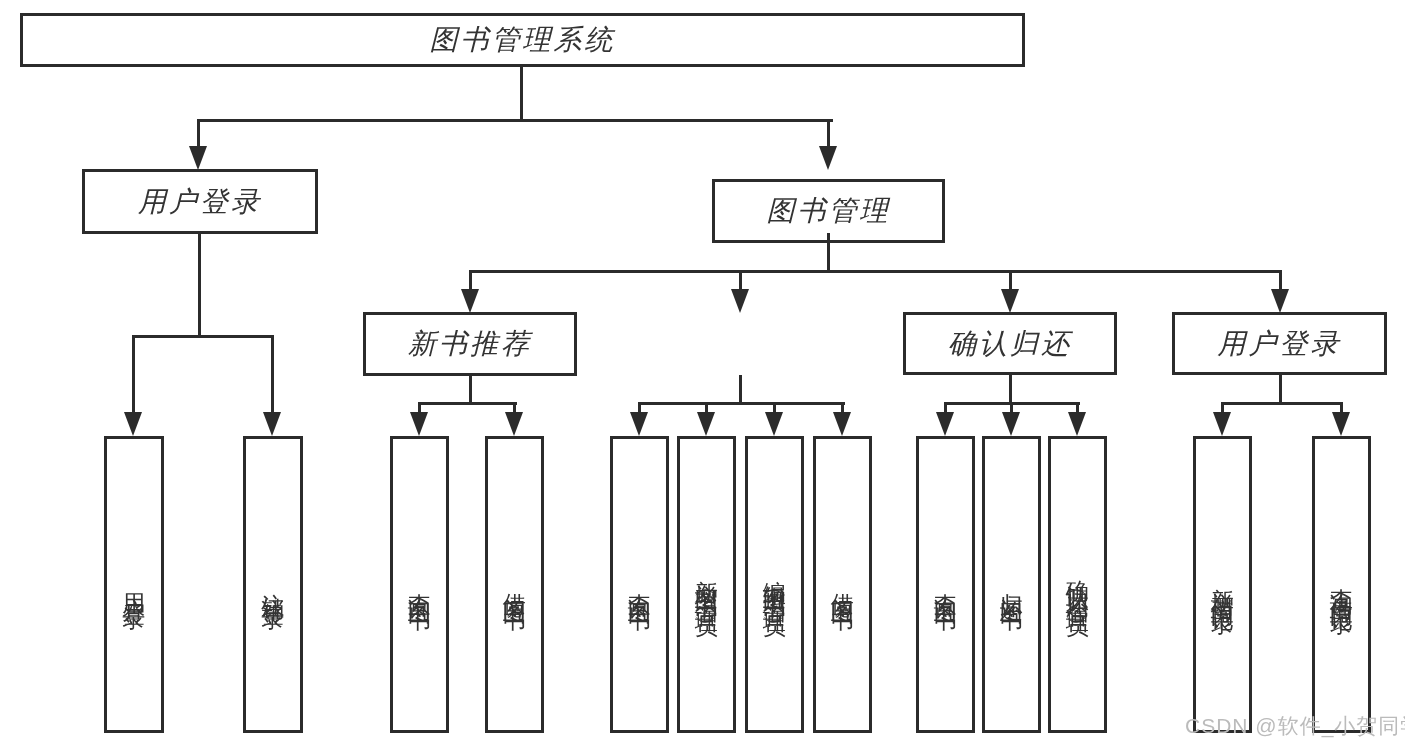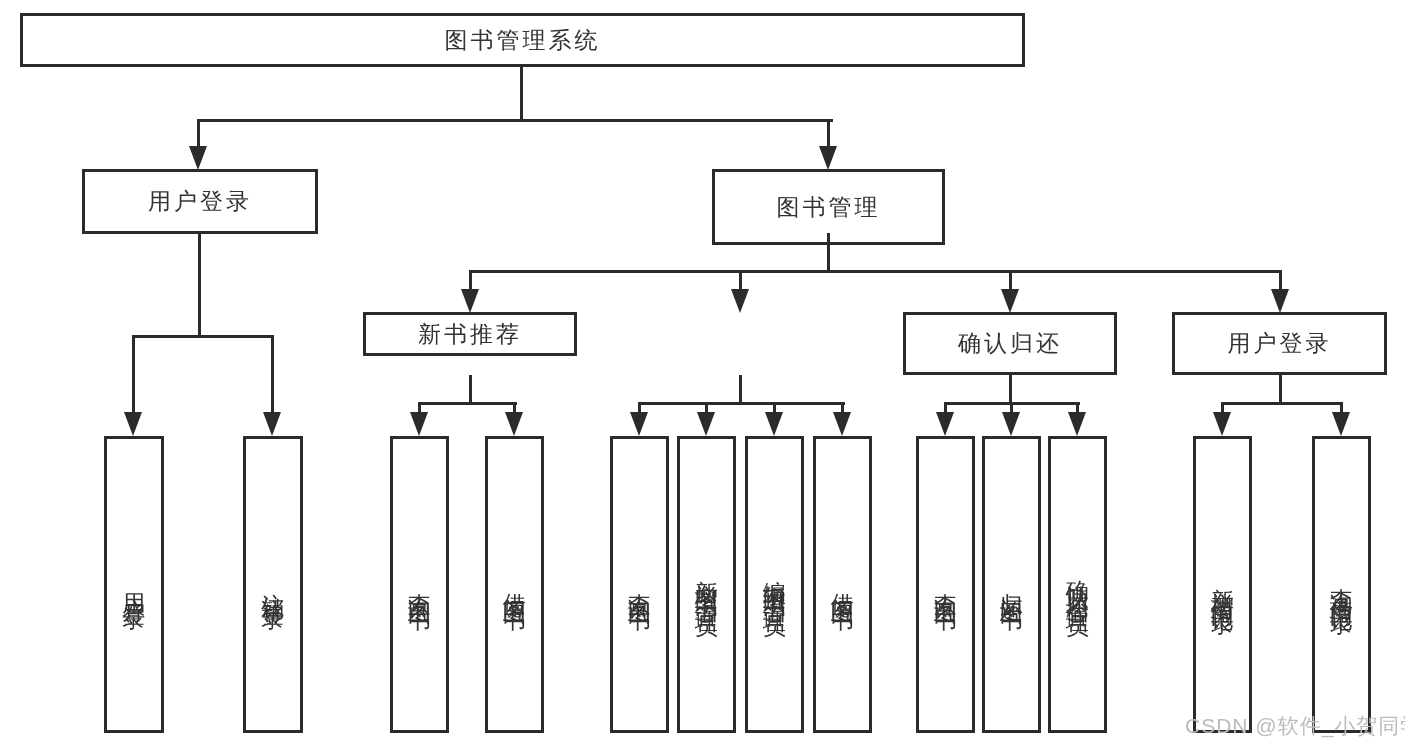--- a/index.html
+++ b/index.html
@@ -19,23 +19,24 @@
     position:absolute;
     box-sizing:border-box;
     background:#ffffff;
     border:3px solid var(--line-color);
     display:flex;
     align-items:center;
     justify-content:center;
     color:var(--text-color);
   }
   .box .hlabel{
-    font-size:23px;
+    font-size:28px;
     letter-spacing:3px;
     white-space:nowrap;
+    font-style:italic;
   }
   .box .vlabel{
     writing-mode:vertical-rl;
     font-size:23px;
     letter-spacing:5px;
     line-height:1.15;
     white-space:nowrap;
   }
   .line{
     position:absolute;
@@ -69,21 +70,21 @@
   <div class="line" style="left:520px;top:67px;width:3px;height:54px"></div>
   <div class="line" style="left:197px;top:119px;width:636px;height:3px"></div>
   <div class="line" style="left:197px;top:121px;width:3px;height:26px"></div>
   <div class="arr" style="left:189px;top:146px"></div>
   <div class="line" style="left:827px;top:121px;width:3px;height:26px"></div>
   <div class="arr" style="left:819px;top:146px"></div>
 
   <div class="box" style="left:82px;top:169px;width:236px;height:65px">
     <span class="hlabel">用户登录</span>
   </div>
-  <div class="box" style="left:712px;top:169px;width:233px;height:76px">
+  <div class="box" style="left:712px;top:179px;width:233px;height:64px">
     <span class="hlabel">图书管理</span>
   </div>
 
   <div class="line" style="left:198px;top:234px;width:3px;height:103px"></div>
   <div class="line" style="left:132px;top:335px;width:142px;height:3px"></div>
   <div class="line" style="left:132px;top:337px;width:3px;height:76px"></div>
   <div class="arr" style="left:124px;top:412px"></div>
   <div class="line" style="left:271px;top:337px;width:3px;height:76px"></div>
   <div class="arr" style="left:263px;top:412px"></div>
 
@@ -91,21 +92,21 @@
   <div class="line" style="left:469px;top:270px;width:813px;height:3px"></div>
   <div class="line" style="left:469px;top:272px;width:3px;height:18px"></div>
   <div class="arr" style="left:461px;top:289px"></div>
   <div class="line" style="left:739px;top:272px;width:3px;height:18px"></div>
   <div class="arr" style="left:731px;top:289px"></div>
   <div class="line" style="left:1009px;top:272px;width:3px;height:18px"></div>
   <div class="arr" style="left:1001px;top:289px"></div>
   <div class="line" style="left:1279px;top:272px;width:3px;height:18px"></div>
   <div class="arr" style="left:1271px;top:289px"></div>
 
-  <div class="box" style="left:363px;top:312px;width:214px;height:44px">
+  <div class="box" style="left:363px;top:312px;width:214px;height:64px">
     <span class="hlabel">新书推荐</span>
   </div>
   <div class="box" style="left:903px;top:312px;width:214px;height:63px">
     <span class="hlabel">确认归还</span>
   </div>
   <div class="box" style="left:1172px;top:312px;width:215px;height:63px">
     <span class="hlabel">用户登录</span>
   </div>
 
   <div class="line" style="left:469px;top:375px;width:3px;height:28px"></div>

